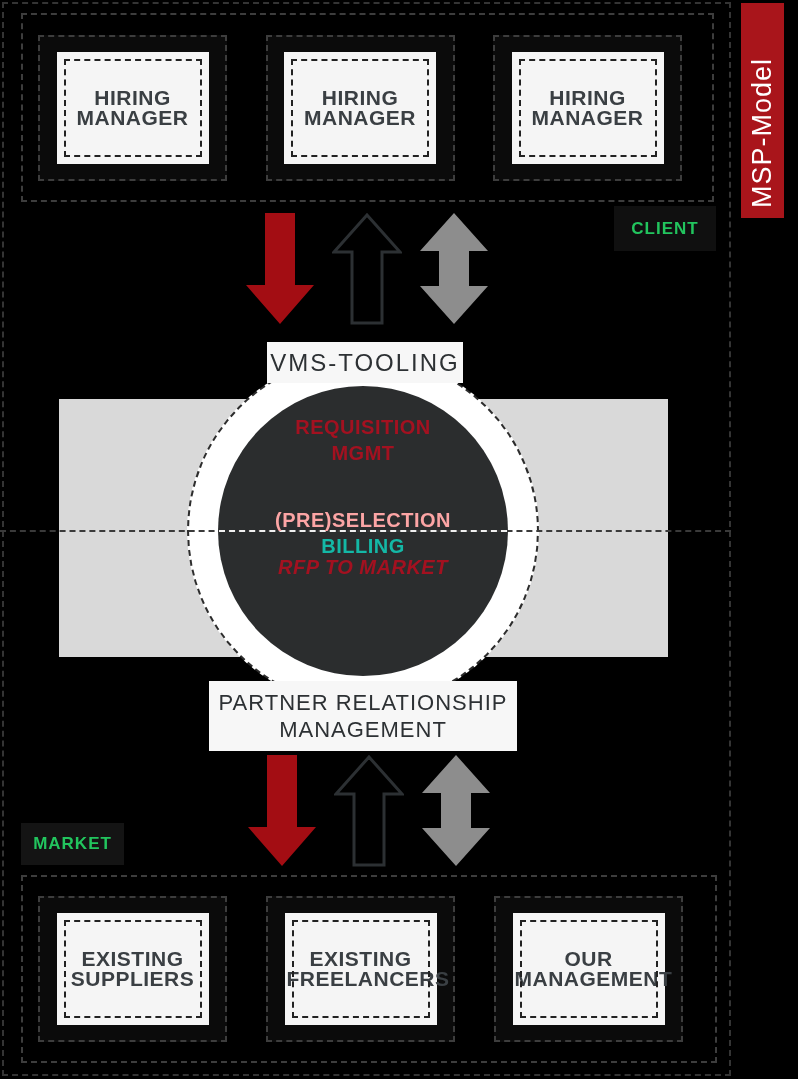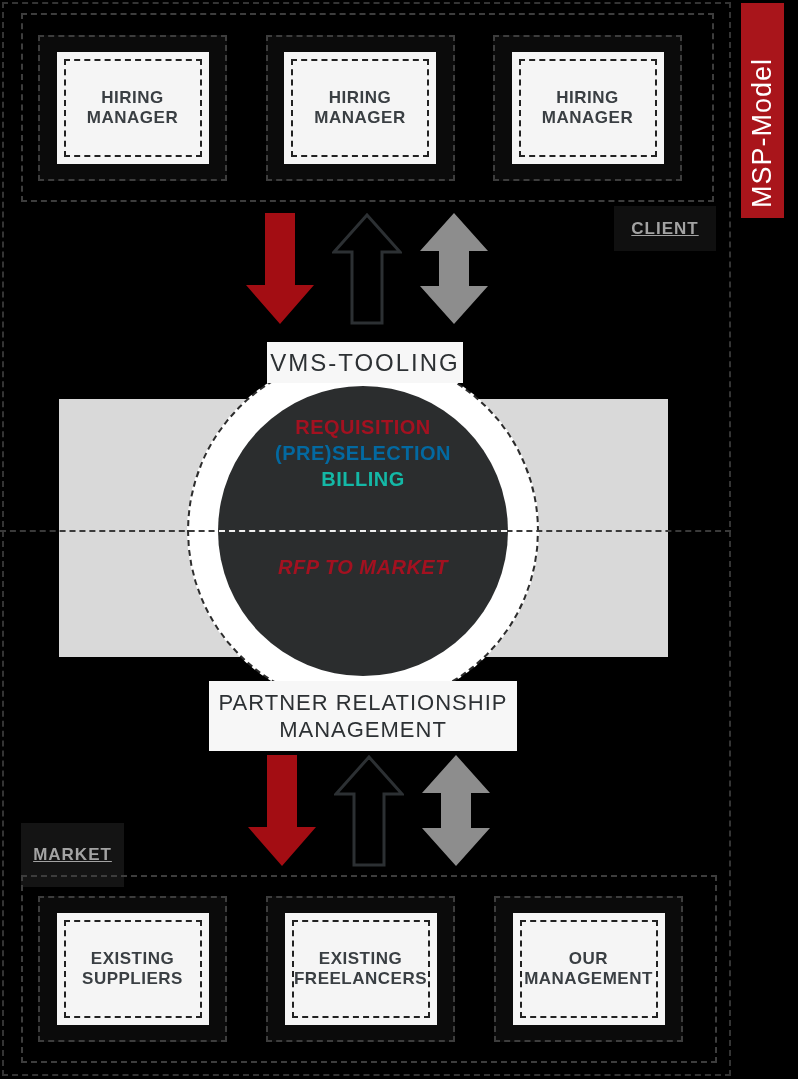--- a/index.html
+++ b/index.html
@@ -18,47 +18,47 @@
   
   .section{position:absolute;border:2px dashed #3d3d3d;display:flex;align-items:center;
     justify-content:space-between;}
   .section.client{left:21px;top:13px;width:693px;height:189px;padding:0 30px 0 15px;}
   .section.market{left:21px;top:875px;width:696px;height:188px;padding:0 32px 0 15px;}
   .node{width:189px;height:146px;border:2px dashed #3d3d3d;background:#0b0b0b;
     display:flex;align-items:center;justify-content:center;}
   .node-inner{position:relative;width:152px;height:112px;background:#f5f5f5;
     display:flex;align-items:center;justify-content:center;}
   .node-inner::after{content:"";position:absolute;inset:7px;border:2px dashed #222;}
-  .node-label{width:148px;text-align:center;font-weight:bold;font-size:17px;
+  .node-label{width:148px;text-align:center;font-weight:bold;font-size:21px;
     line-height:20px;letter-spacing:.5px;color:#3a3f43;}
   
   .tag{position:absolute;display:flex;align-items:center;justify-content:center;
-    color:#a3a3a3;font-weight:bold;font-size:17px;letter-spacing:1px;text-decoration:underline;}
+    color:#22c55e;font-weight:bold;font-size:17px;letter-spacing:1px;}
   .tag.client-tag{left:614px;top:206px;width:102px;height:45px;background:#101010;}
-  .tag.market-tag{left:21px;top:823px;width:103px;height:64px;background:#141414;}
+  .tag.market-tag{left:21px;top:823px;width:103px;height:42px;background:#141414;}
   
   .arrows{position:absolute;display:flex;gap:17px;z-index:5;}
   .arrows.top{left:245px;top:213px;}
   .arrows.bottom{left:247px;top:755px;}
   .arrows svg{display:block;}
   
   .band{position:absolute;left:59px;top:399px;width:609px;height:258px;background:#d9d9d9;z-index:1;}
   .circle-outer{position:absolute;left:187px;top:355px;width:352px;height:352px;border-radius:50%;
     background:#fff;border:2px dashed #2c2c2c;display:flex;align-items:center;justify-content:center;z-index:2;}
   .circle-inner{width:290px;height:290px;border-radius:50%;background:#2b2d2e;}
   .divider-dark{position:absolute;left:0;top:530px;width:731px;height:0;
     border-top:2px dashed #3a3a3a;z-index:3;}
   .divider-white{position:absolute;left:219px;top:530px;width:288px;height:0;
     border-top:2px dashed #f0f0f0;z-index:4;}
   .circle-text{position:absolute;left:187px;width:352px;text-align:center;z-index:6;}
   .circle-text.upper{top:414px;}
   .circle-text.lower{top:554px;font-style:italic;}
   .circle-text div{font-weight:bold;font-size:20px;line-height:26px;letter-spacing:.5px;}
   .c-red{color:#a31120;}
-  .c-white{color:#0369a1;}
+  .c-white{color:#fca5a5;margin-top:41px;}
   .c-gray{color:#14b8a6;}
   
   .label-box{position:absolute;background:#f7f7f7;color:#2d3134;display:flex;
     align-items:center;justify-content:center;text-align:center;z-index:7;}
   .label-box.vms{left:267px;top:342px;width:196px;height:41px;font-size:24px;letter-spacing:2px;}
   .label-box.prm{left:209px;top:681px;width:308px;height:70px;font-size:22px;
     line-height:27px;letter-spacing:1px;}
 </style>
 </head>
 <body>
@@ -107,20 +107,21 @@
 
   <div class="circle-outer">
     <div class="circle-inner"></div>
   </div>
 
   <div class="divider-dark"></div>
   <div class="divider-white"></div>
 
   <div class="circle-text upper">
     <div class="c-red">REQUISITION</div>
+    <div class="c-red">MGMT</div>
     <div class="c-white">(PRE)SELECTION</div>
     <div class="c-gray">BILLING</div>
   </div>
   <div class="circle-text lower">
     <div class="c-red">RFP TO MARKET</div>
   </div>
 
   <div class="label-box vms">VMS-TOOLING</div>
   <div class="label-box prm">PARTNER RELATIONSHIP MANAGEMENT</div>
 

